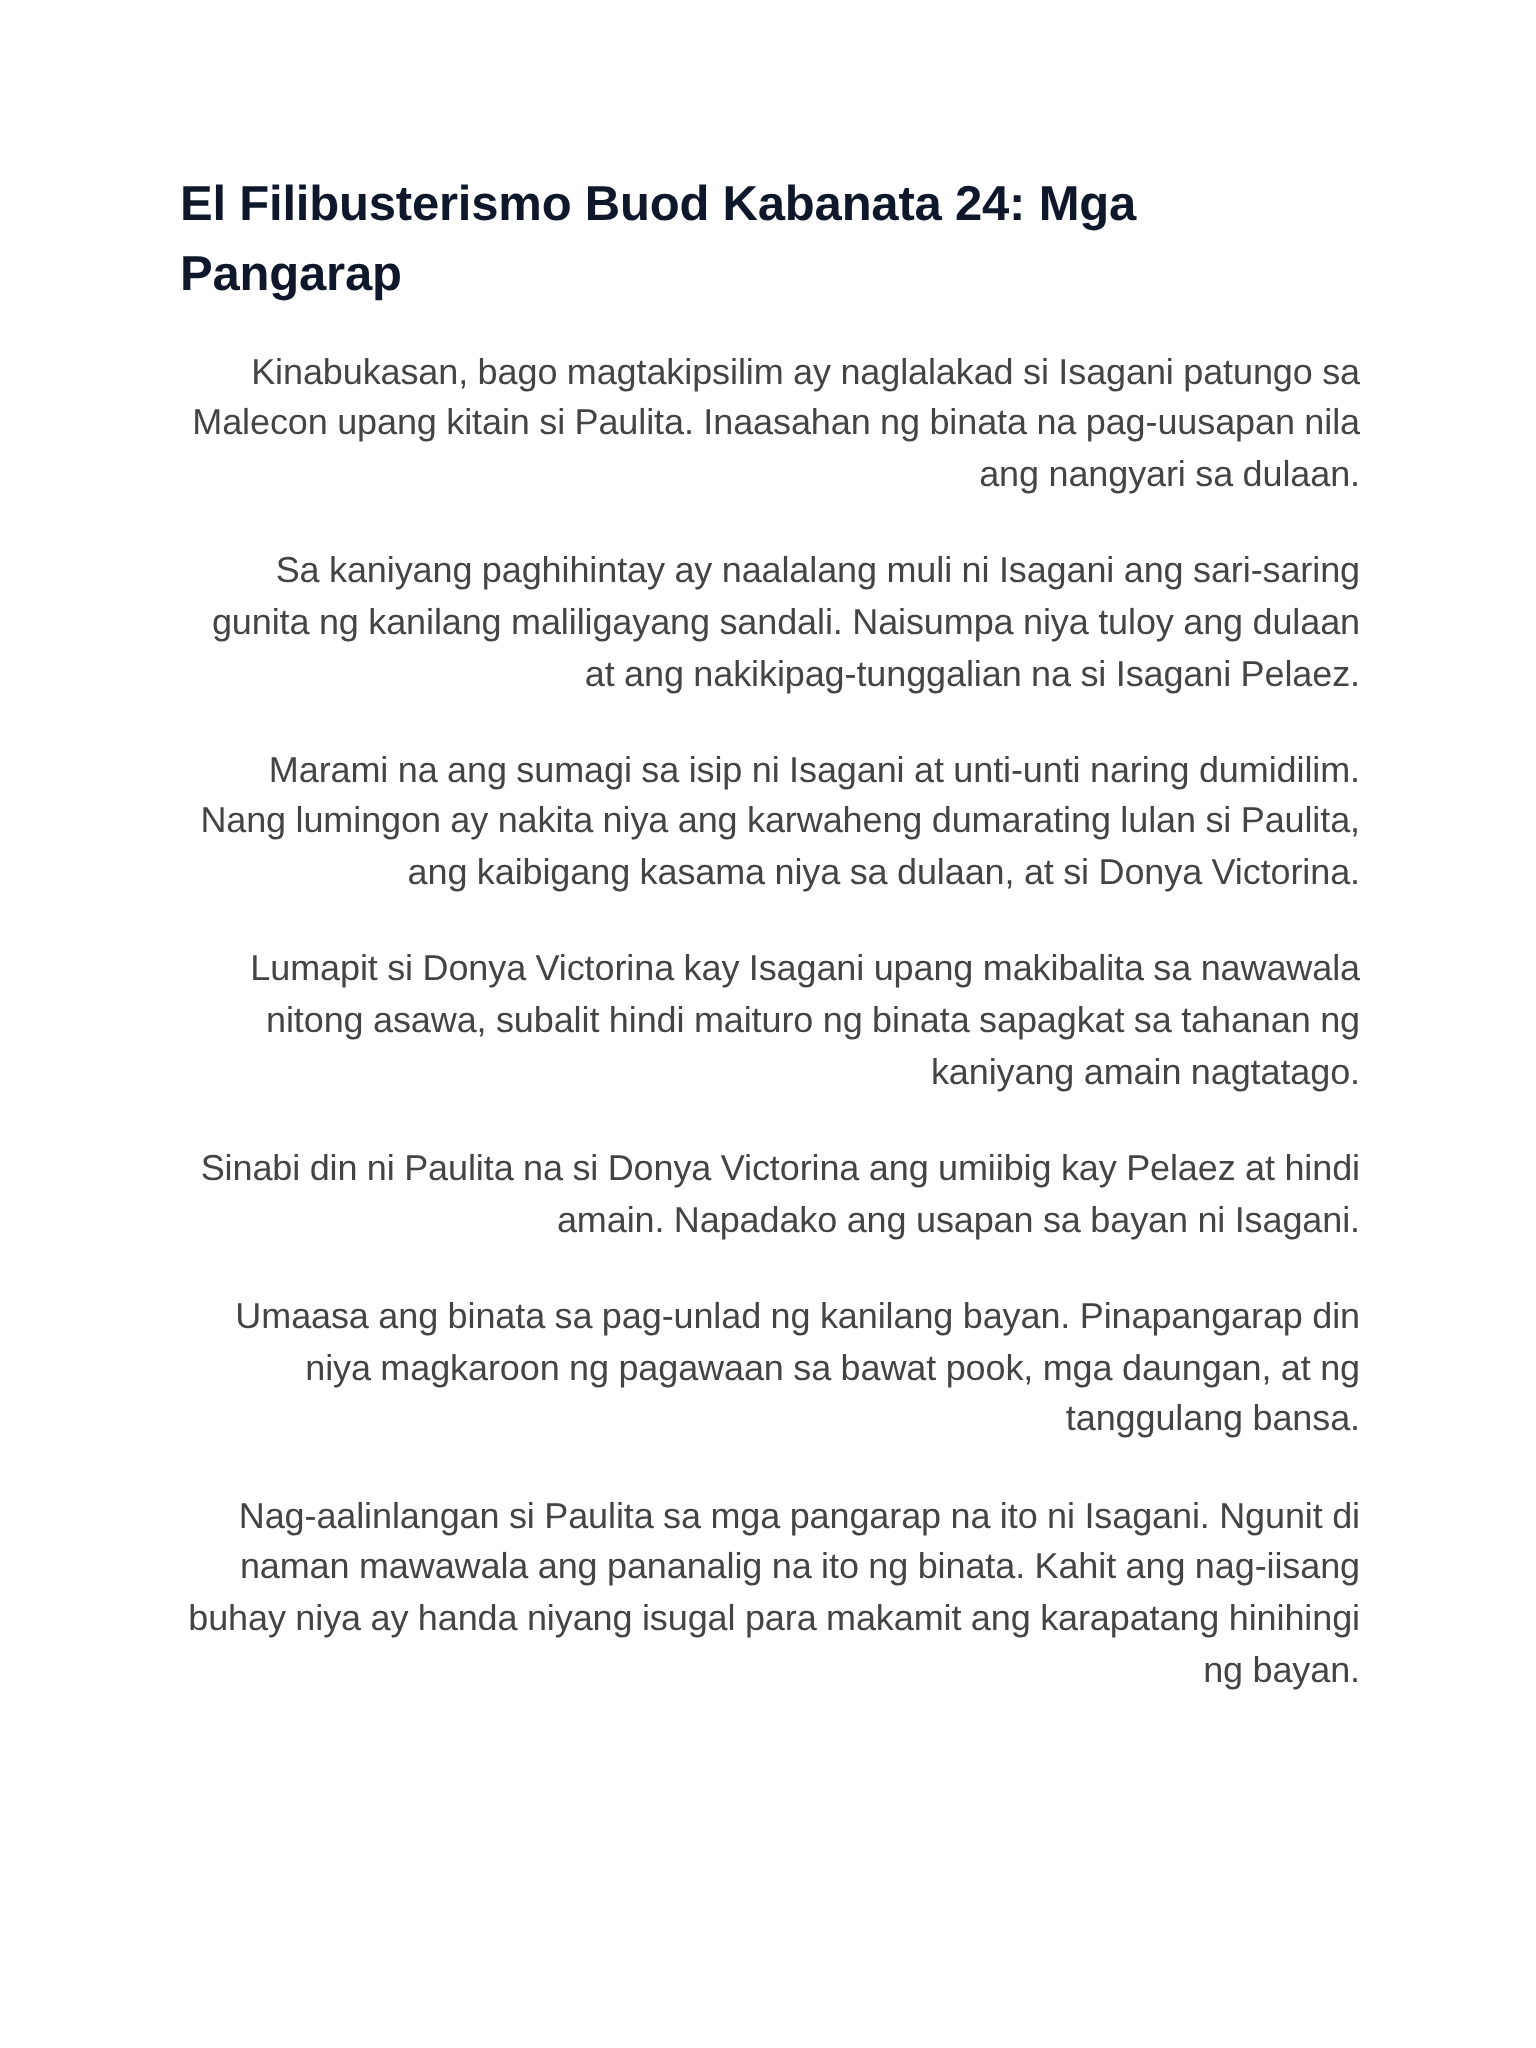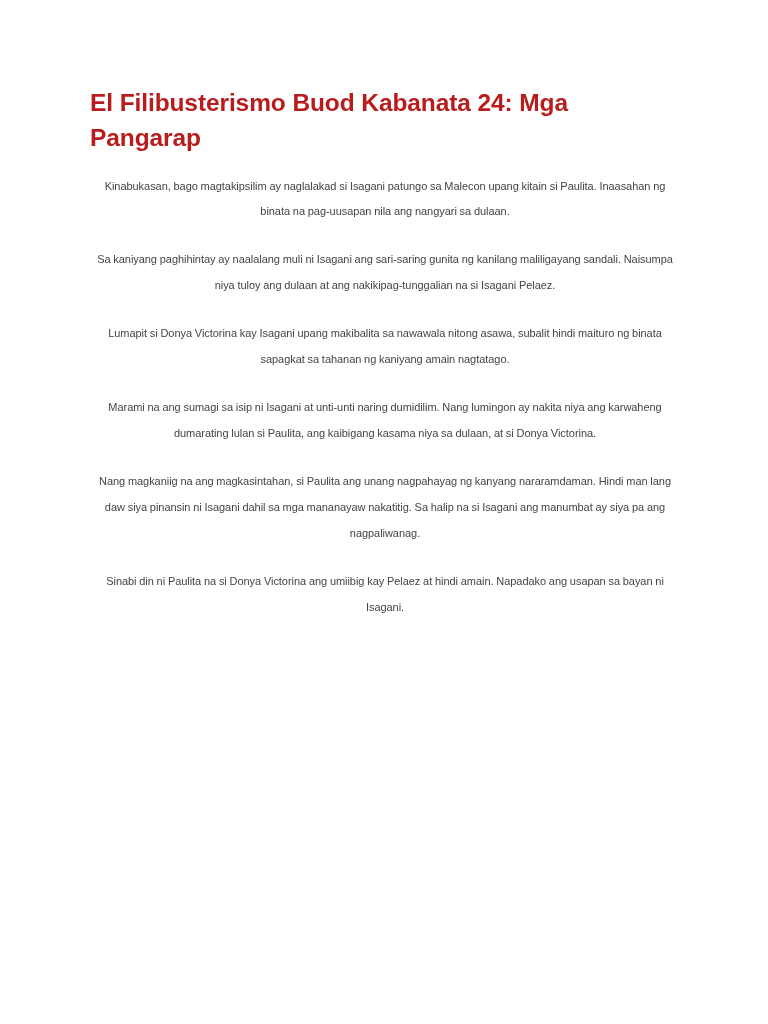--- a/index.html
+++ b/index.html
@@ -30,57 +30,58 @@
     top: 86px;
     width: 590px;
   }
 
   .doc-title {
     margin: 0 0 18px 0;
     font-family: "Liberation Sans", sans-serif;
     font-size: 24.5px;
     font-weight: bold;
     line-height: 1.42;
-    color: #b91c1c;
+    color: #0f172a;
     letter-spacing: -0.1px;
     max-width: 520px;
   }
 
   .doc-paragraph {
     margin: 0 0 22.5px 0;
     font-family: "Liberation Sans", sans-serif;
-    font-size: 11px;
+    font-size: 18px;
     font-weight: normal;
     line-height: 25.7px;
     color: #444444;
     letter-spacing: -0.05px;
-    text-align: center;
+    text-align: right;
     word-spacing: -0.2px;
   }
 
   .doc-paragraph:last-child {
     margin-bottom: 0;
   }
 </style>
 </head>
 <body>
 
 <div class="page">
   <article class="doc-body">
 
     <h1 class="doc-title">El Filibusterismo Buod Kabanata 24: Mga Pangarap</h1>
 
     <p class="doc-paragraph">Kinabukasan, bago magtakipsilim ay naglalakad si Isagani patungo sa Malecon upang kitain si Paulita. Inaasahan ng binata na pag-uusapan nila ang nangyari sa dulaan.</p>
 
     <p class="doc-paragraph">Sa kaniyang paghihintay ay naalalang muli ni Isagani ang sari-saring gunita ng kanilang maliligayang sandali. Naisumpa niya tuloy ang dulaan at ang nakikipag-tunggalian na si Isagani Pelaez.</p>
 
+    <p class="doc-paragraph">Marami na ang sumagi sa isip ni Isagani at unti-unti naring dumidilim. Nang lumingon ay nakita niya ang karwaheng dumarating lulan si Paulita, ang kaibigang kasama niya sa dulaan, at si Donya Victorina.</p>
+
     <p class="doc-paragraph">Lumapit si Donya Victorina kay Isagani upang makibalita sa nawawala nitong asawa, subalit hindi maituro ng binata sapagkat sa tahanan ng kaniyang amain nagtatago.</p>
 
-    <p class="doc-paragraph">Marami na ang sumagi sa isip ni Isagani at unti-unti naring dumidilim. Nang lumingon ay nakita niya ang karwaheng dumarating lulan si Paulita, ang kaibigang kasama niya sa dulaan, at si Donya Victorina.</p>
-
-    <p class="doc-paragraph">Nang magkaniig na ang magkasintahan, si Paulita ang unang nagpahayag ng kanyang nararamdaman. Hindi man lang daw siya pinansin ni Isagani dahil sa mga mananayaw nakatitig. Sa halip na si Isagani ang manumbat ay siya pa ang nagpaliwanag.</p>
 
     <p class="doc-paragraph">Sinabi din ni Paulita na si Donya Victorina ang umiibig kay Pelaez at hindi amain. Napadako ang usapan sa bayan ni Isagani.</p>
 
+    <p class="doc-paragraph">Umaasa ang binata sa pag-unlad ng kanilang bayan. Pinapangarap din niya magkaroon ng pagawaan sa bawat pook, mga daungan, at ng tanggulang bansa.</p>
 
+    <p class="doc-paragraph">Nag-aalinlangan si Paulita sa mga pangarap na ito ni Isagani. Ngunit di naman mawawala ang pananalig na ito ng binata. Kahit ang nag-iisang buhay niya ay handa niyang isugal para makamit ang karapatang hinihingi ng bayan.</p>
 
   </article>
 </div>
 
 </body></html>

